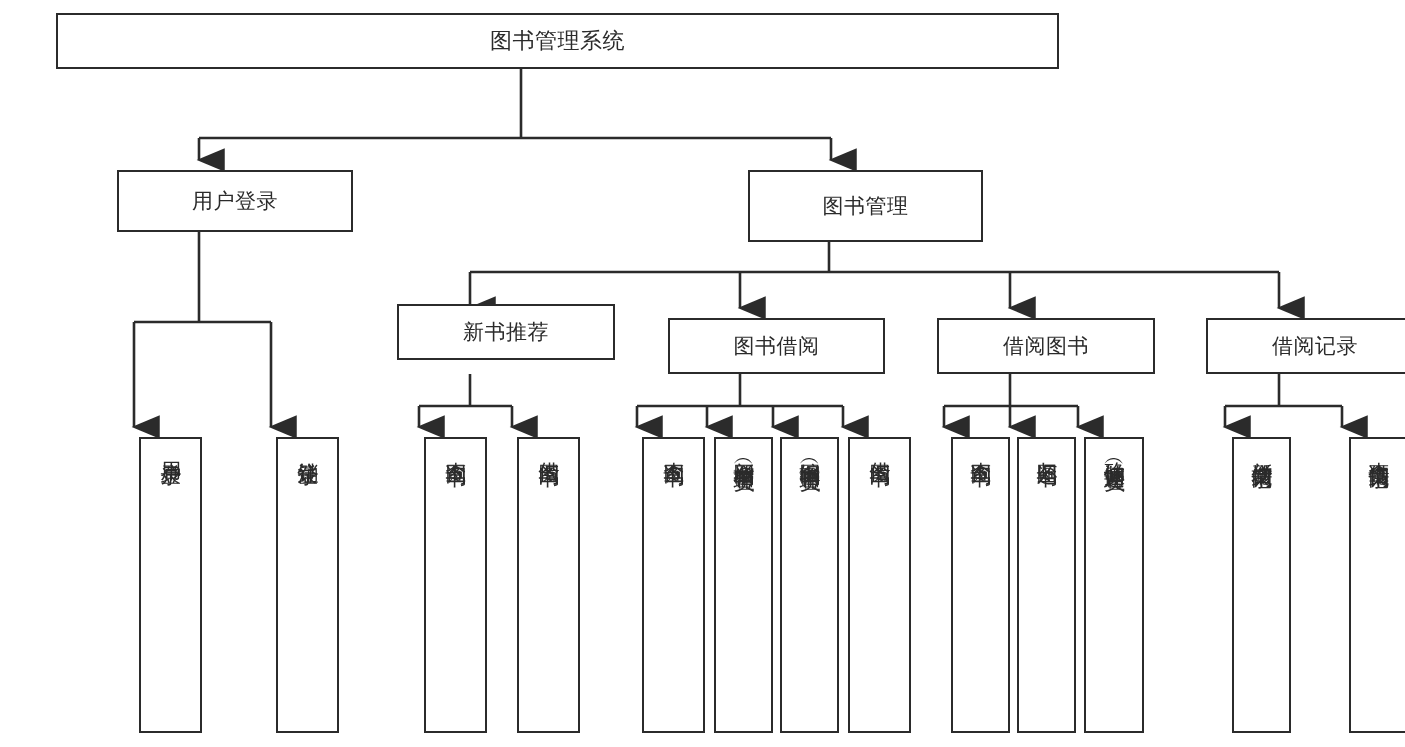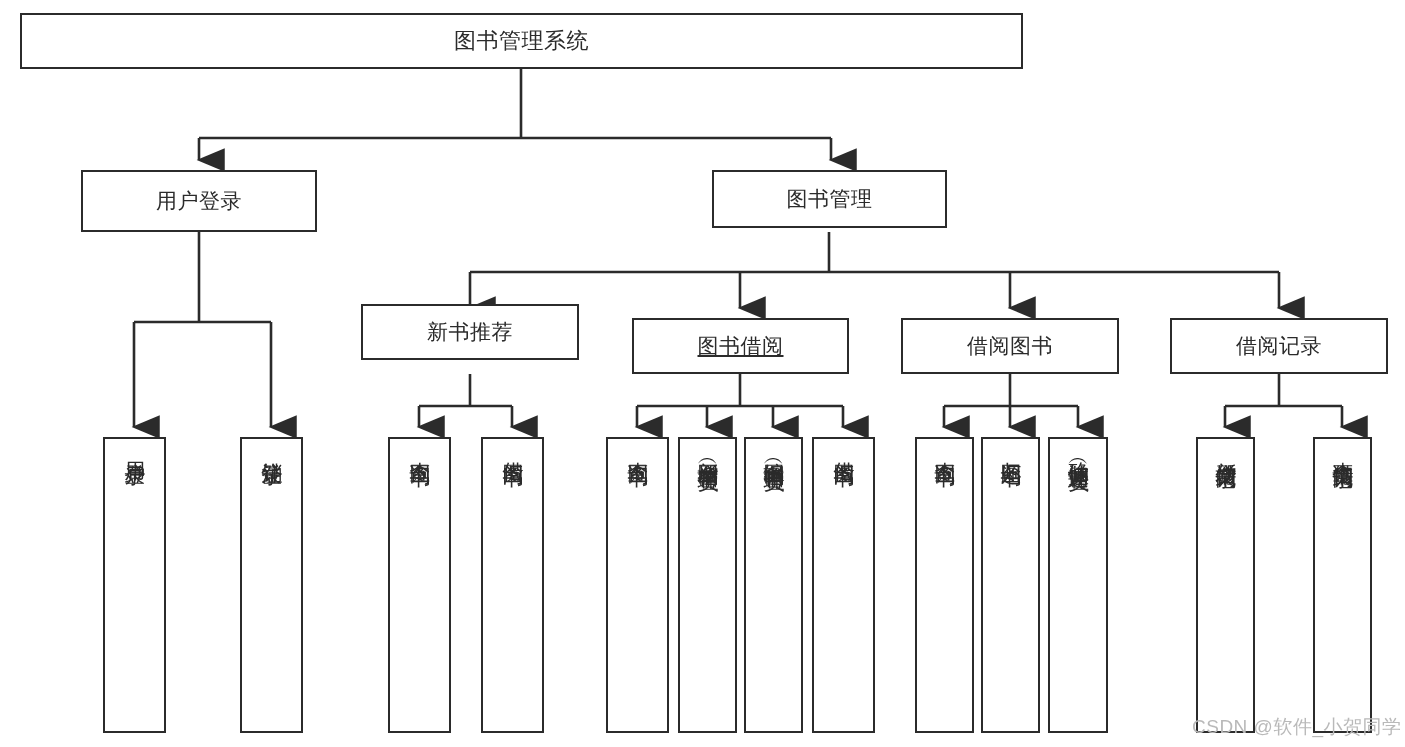--- a/index.html
+++ b/index.html
@@ -29,20 +29,21 @@
     position: absolute;
     box-sizing: border-box;
     background: #ffffff;
     border: 2px solid #2b2b2b;
     display: flex;
     align-items: center;
     justify-content: center;
     text-align: right;
     color: #2b2b2b;
     line-height: 1.18;
+    margin-left: 36px;
   }
   .node .label {
     display: block;
     color: #2b2b2b;
   }
   .node.horiz .label {
     writing-mode: horizontal-tb;
     font-size: 21px;
     letter-spacing: 0.5px;
   }
@@ -122,28 +123,28 @@
     </g>
   </svg>
 
   <div class="node horiz root" style="left:20px; top:13px; width:1003px; height:56px;">
     <span class="label">图书管理系统</span>
   </div>
 
   <div class="node horiz" style="left:81px; top:170px; width:236px; height:62px;">
     <span class="label">用户登录</span>
   </div>
-  <div class="node horiz" style="left:712px; top:170px; width:235px; height:58px;">
+  <div class="node horiz" style="left:712px; top:170px; width:235px; height:72px;">
     <span class="label">图书管理</span>
   </div>
 
   <div class="node horiz" style="left:361px; top:304px; width:218px; height:56px;">
     <span class="label">新书推荐</span>
   </div>
-  <div class="node horiz" style="left:632px; top:318px; width:217px; height:56px;text-decoration:underline;">
+  <div class="node horiz" style="left:632px; top:318px; width:217px; height:56px;">
     <span class="label">图书借阅</span>
   </div>
   <div class="node horiz" style="left:901px; top:318px; width:218px; height:56px;">
     <span class="label">借阅图书</span>
   </div>
   <div class="node horiz" style="left:1170px; top:318px; width:218px; height:56px;">
     <span class="label">借阅记录</span>
   </div>
 
   <div class="node vert" style="left:103px; top:437px; width:63px; height:296px;">
@@ -179,15 +180,14 @@
   <div class="node vert" style="left:1048px; top:437px; width:60px; height:296px;">
     <span class="label">确认归还（管理员）</span>
   </div>
   <div class="node vert" style="left:1196px; top:437px; width:59px; height:296px;">
     <span class="label">新增借阅记录</span>
   </div>
   <div class="node vert" style="left:1313px; top:437px; width:59px; height:296px;">
     <span class="label">查询借阅记录</span>
   </div>
 
-  <div class="watermark" style="left:1192px; top:714px;">CSDN @软件_小贺同学</div>
 
 </div>
 
 </body></html>

